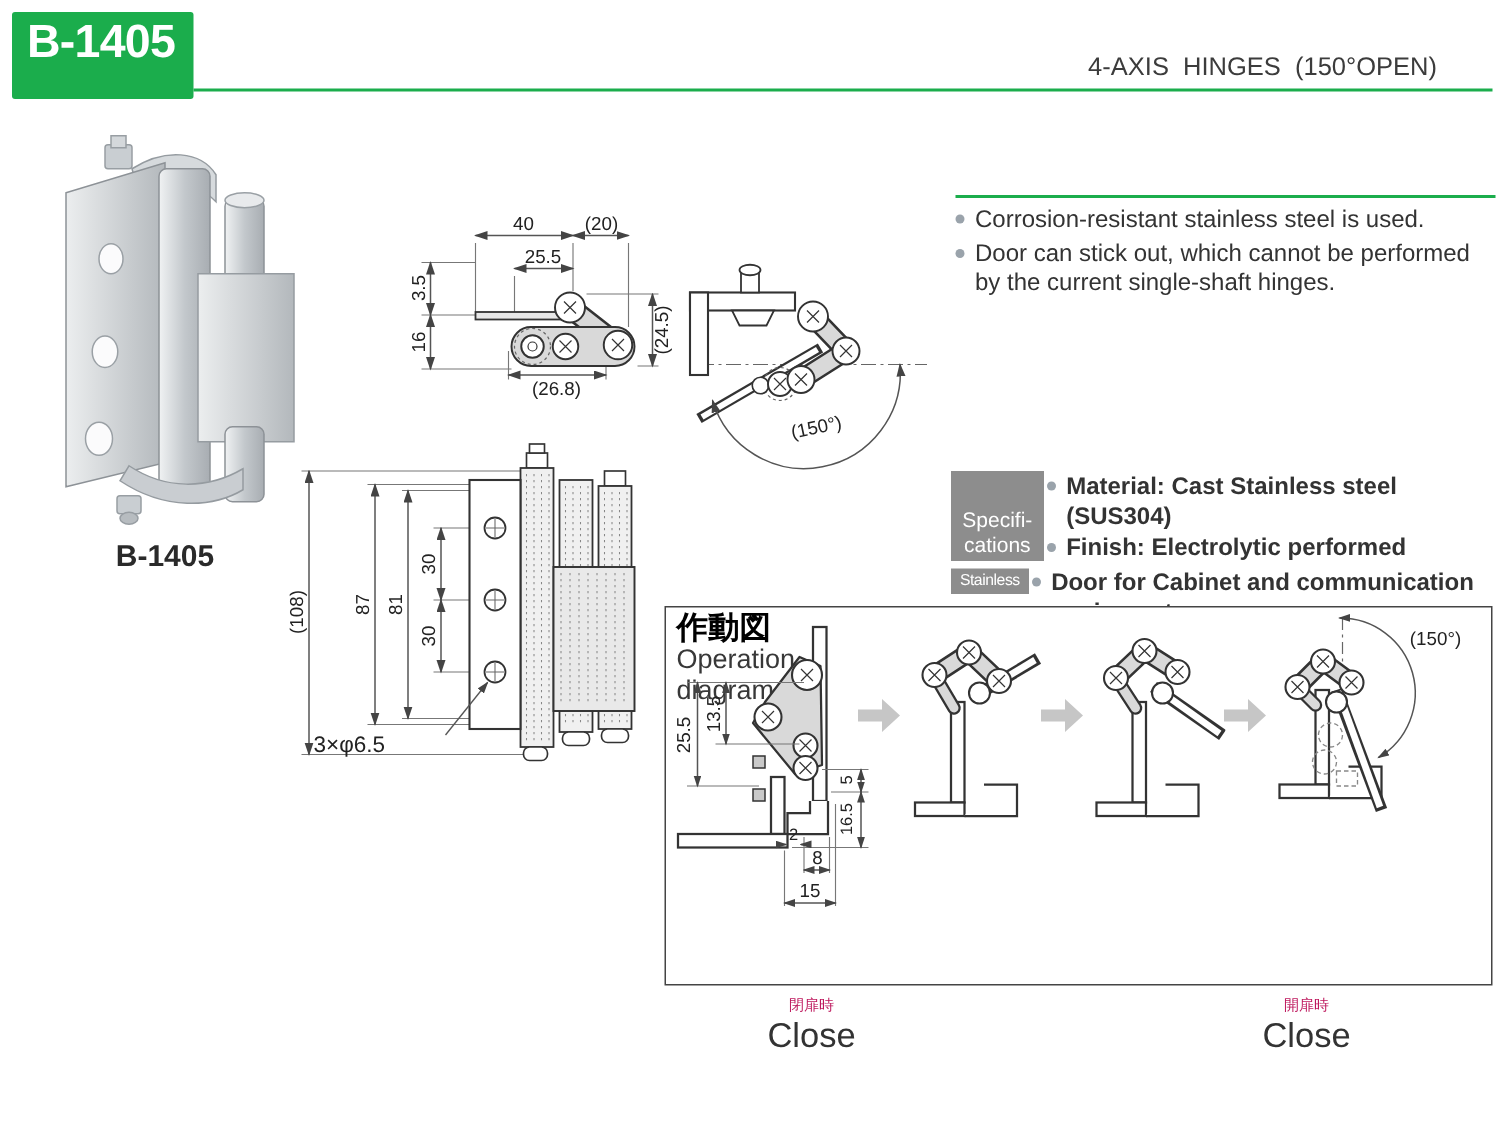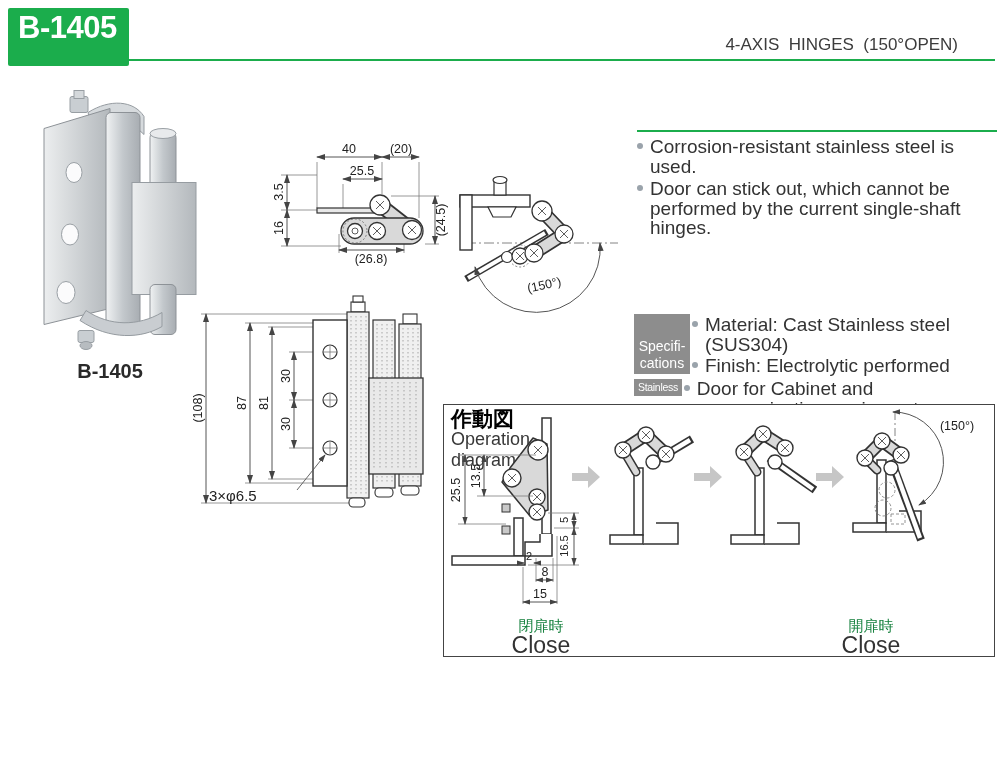--- a/index.html
+++ b/index.html
@@ -18,41 +18,41 @@
   #doc-title{right:42px;top:35px;font-size:17px;color:#3c3c3c;white-space:pre;}
 
   
   #photo{left:30px;top:86px;width:175px;height:266px;}
   #photo-caption{left:30px;top:360px;width:160px;text-align:center;
                  font-size:20px;font-weight:bold;color:#2a2a2a;}
 
   
   #rule-feat{left:637px;top:130px;width:360px;height:2px;background:#1bad4c;}
   .bullets{list-style:none;margin:0;padding:0;}
-  .bullets li{position:relative;padding-left:13px;font-size:19px;line-height:19.5px;
+  .bullets li{position:relative;padding-left:13px;font-size:16px;line-height:19.5px;
               color:#333;margin-bottom:3px;}
   .bullets li::before{content:"";position:absolute;left:0;top:6px;width:6px;height:6px;
               border-radius:50%;background:#9aa3ab;}
   #features{left:637px;top:137px;width:362px;}
   #specs{left:634px;top:314px;width:366px;}
   .spec-row{display:flex;align-items:flex-start;}
   .spec-label{width:63px;background:#8d8d8d;color:#fff;text-align:center;box-sizing:border-box;}
   .spec-label.big{height:60px;font-size:14px;line-height:17px;padding-top:24px;}
   .spec-label.small{height:17px;font-size:10.5px;line-height:17px;letter-spacing:-0.3px;margin-top:2px;}
-  .spec-body{margin-left:2px;padding-top:1px;}
+  .spec-body{margin-left:2px;padding-top:1px;font-weight:bold;}
   .spec-body.single{padding-top:2px;}
   .spec-body .bullets li{margin-bottom:1px;line-height:20px;}
 
   
   #opbox{left:443px;top:404px;width:550px;height:251px;border:1.5px solid #444;background:#fff;}
   #op-title{left:451px;top:409px;}
   #op-title .jp{font-size:21px;font-weight:bold;color:#000;line-height:20px;}
   #op-title .en{font-size:18px;color:#383838;line-height:21px;}
   .stage-label{text-align:center;}
-  .stage-label .jp{font-size:15px;color:#15803d;line-height:18px;}
+  .stage-label .jp{font-size:10px;color:#be185d;line-height:18px;margin-top:45px;}
   .stage-label .en{font-size:23px;color:#333;line-height:20px;}
   #close-label{left:494px;top:617px;width:94px;}
   #open-label{left:824px;top:617px;width:94px;}
 
   
   text.dim{font-family:"Liberation Sans",sans-serif;font-size:12.5px;fill:#222;}
   text.dim.small{font-size:11px;}
   text.lbl{font-family:"Liberation Sans",sans-serif;font-size:15px;fill:#222;}
   .dimln{stroke:#555;stroke-width:1;fill:none;}
   .extln{stroke:#777;stroke-width:0.75;fill:none;}

